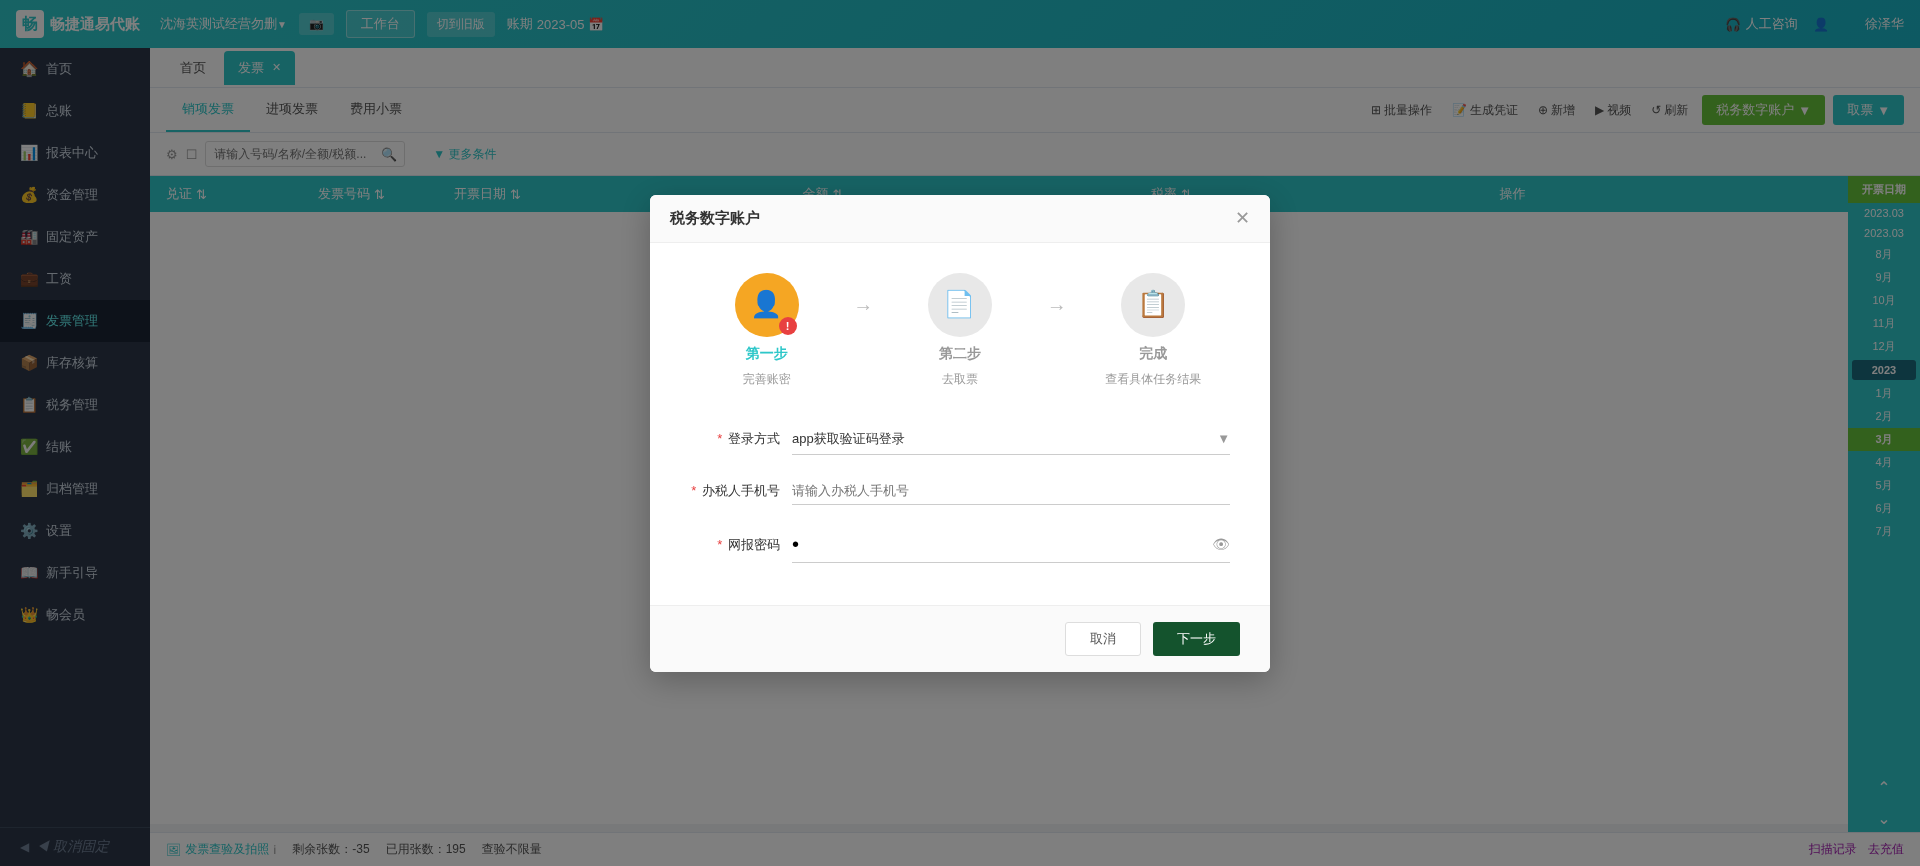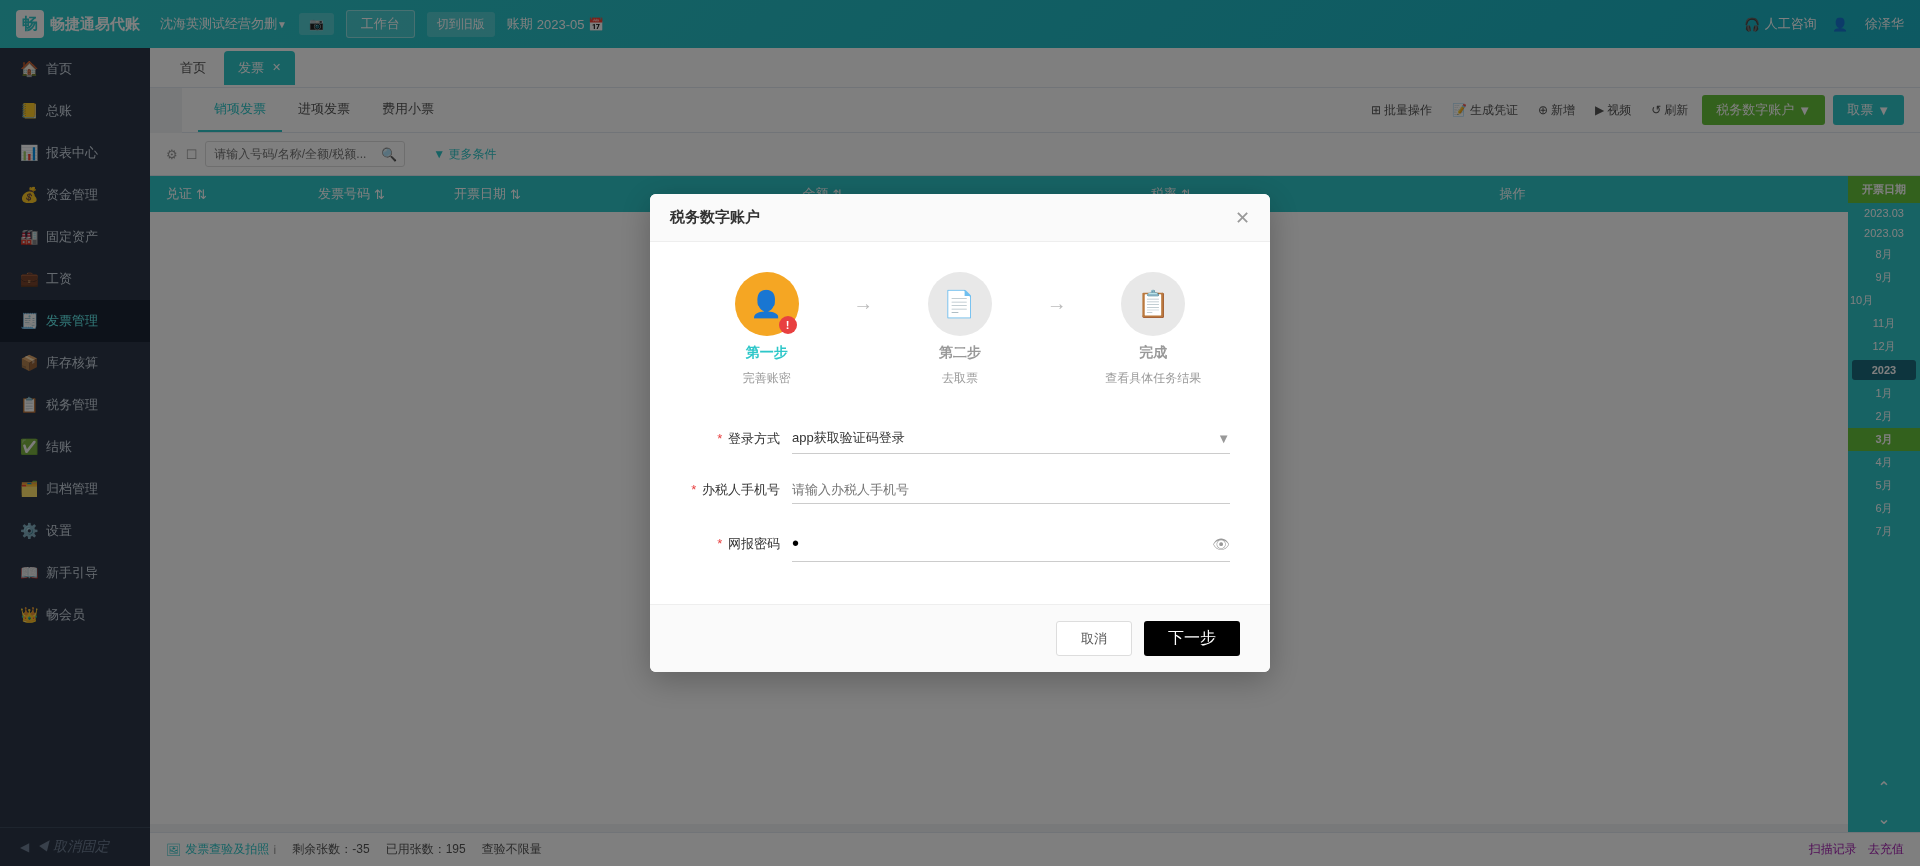--- a/index.html
+++ b/index.html
@@ -65,21 +65,21 @@
     }
     .topbar-right {
       margin-left: auto;
       display: flex;
       align-items: center;
       gap: 16px;
       color: white;
       font-size: 13px;
     }
     .topbar-right .service { display: flex; align-items: center; gap: 4px; cursor: pointer; }
-    .topbar-right .username { cursor: pointer; }
+    .topbar-right .username { cursor: pointer; margin-left: 19px; }
 
     
     .layout { display: flex; height: calc(100vh - 48px); }
 
     
     .sidebar {
       width: 150px;
       background: #2d3748;
       color: #a0aec0;
       display: flex;
@@ -133,21 +133,20 @@
     .tab .close { font-size: 11px; margin-left: 4px; }
 
     
     .subtab-bar {
       background: white;
       padding: 0 16px;
       border-bottom: 1px solid #e2e8f0;
       display: flex;
       align-items: center;
       justify-content: space-between;
-      margin-left: 32px;
     }
     .subtabs { display: flex; gap: 0; }
     .subtab {
       padding: 12px 16px;
       font-size: 13px;
       cursor: pointer;
       color: #555;
       border-bottom: 2px solid transparent;
     }
     .subtab.active { color: #2ec7c9; border-bottom: 2px solid #2ec7c9; }
@@ -363,25 +362,25 @@
     .btn-cancel {
       background: white;
       border: 1px solid #ddd;
       border-radius: 3px;
       padding: 7px 24px;
       font-size: 13px;
       cursor: pointer;
       color: #555;
     }
     .btn-next {
-      background: #000000;
+      background: #14532d;
       border: none;
       border-radius: 3px;
       padding: 7px 24px;
-      font-size: 16px;
+      font-size: 13px;
       cursor: pointer;
       color: white;
     }
 
     
     .bottom-bar {
       background: white;
       border-top: 1px solid #e2e8f0;
       padding: 8px 16px;
       display: flex;
@@ -610,21 +609,21 @@
         </div>
 
         <div style="width:72px; background:#2ec7c9; display:flex; flex-direction:column; align-items:stretch;">
           <div style="background:#67c23a; color:white; text-align:center; padding:6px 4px; font-size:11px; cursor:pointer; font-weight:bold;">
             <span>开票日期</span>
           </div>
           <div style="color:white; text-align:center; padding:4px 2px; font-size:11px;">2023.03</div>
           <div style="color:white; text-align:center; padding:4px 2px; font-size:11px;">2023.03</div>
           <div style="color:white; text-align:center; padding:4px 2px; font-size:11px;">8月</div>
           <div style="color:white; text-align:center; padding:4px 2px; font-size:11px;">9月</div>
-          <div style="color:white; padding:4px 2px; font-size:11px;">10月</div>
+          <div style="color:white; text-align:center; padding:4px 2px; font-size:11px;">10月</div>
           <div style="color:white; text-align:center; padding:4px 2px; font-size:11px;">11月</div>
           <div style="color:white; text-align:center; padding:4px 2px; font-size:11px;">12月</div>
           <div style="background:#1a6a7c; color:white; text-align:center; padding:4px 2px; font-size:11px; font-weight:bold; border-radius:3px; margin:2px 4px;">2023</div>
           <div style="color:white; text-align:center; padding:4px 2px; font-size:11px;">1月</div>
           <div style="color:white; text-align:center; padding:4px 2px; font-size:11px;">2月</div>
           <div style="background:#67c23a; color:white; text-align:center; padding:4px 2px; font-size:11px; font-weight:bold;">3月</div>
           <div style="color:white; text-align:center; padding:4px 2px; font-size:11px;">4月</div>
           <div style="color:white; text-align:center; padding:4px 2px; font-size:11px;">5月</div>
           <div style="color:white; text-align:center; padding:4px 2px; font-size:11px;">6月</div>
           <div style="color:white; text-align:center; padding:4px 2px; font-size:11px;">7月</div>

